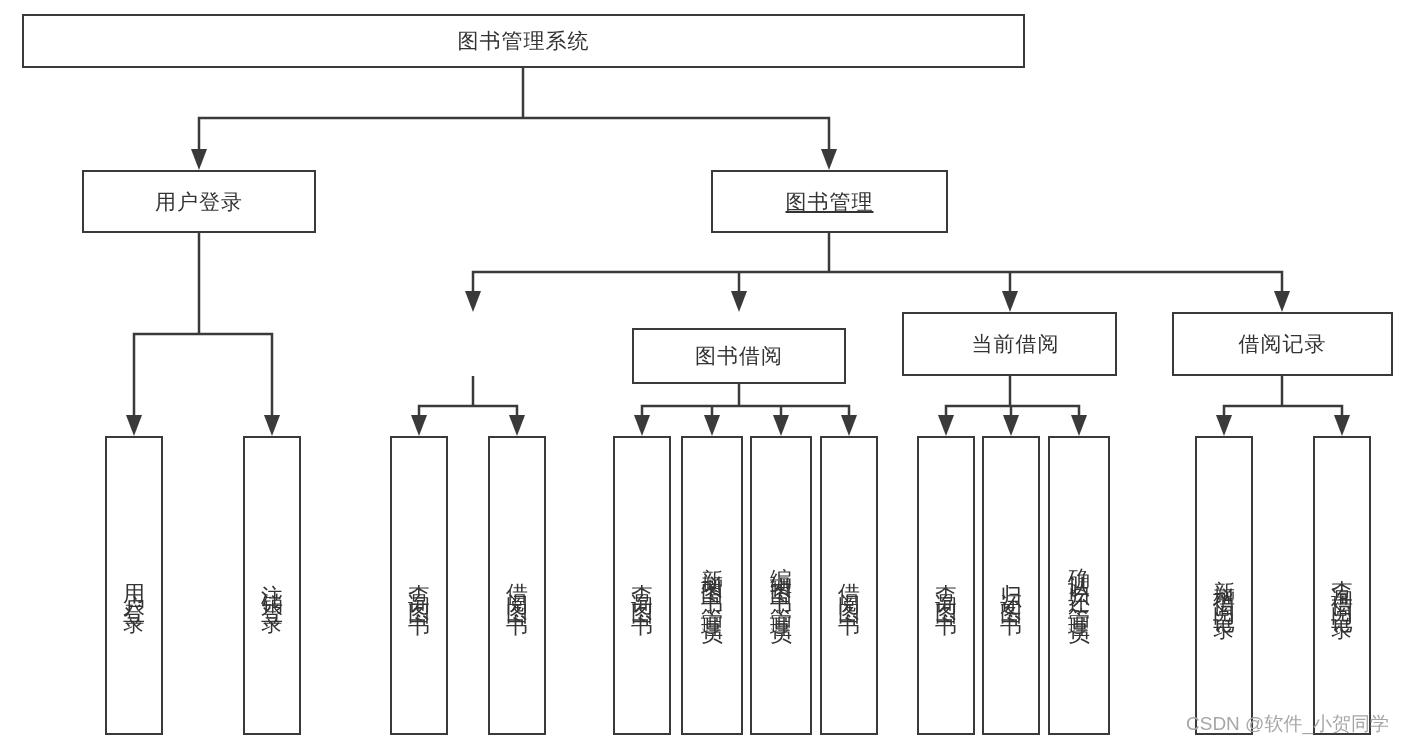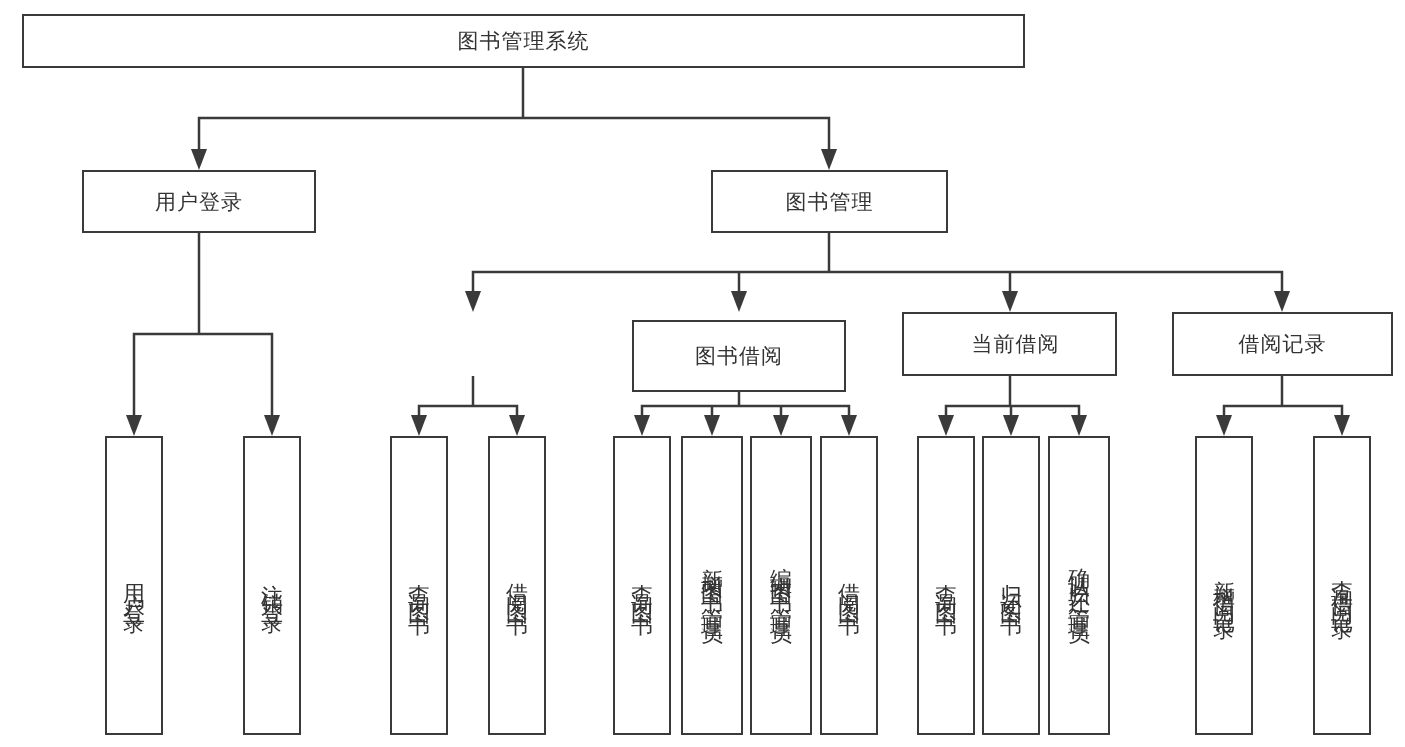--- a/index.html
+++ b/index.html
@@ -105,25 +105,25 @@
     </g>
   </svg>
 
   <div class="box" style="left:22px; top:14px; width:1003px; height:54px;">
     <span class="hlabel">图书管理系统</span>
   </div>
 
   <div class="box" style="left:82px; top:170px; width:234px; height:63px;">
     <span class="hlabel">用户登录</span>
   </div>
-  <div class="box" style="left:711px; top:170px; width:237px; height:63px;">
+  <div class="box" style="left:711px; top:170px; width:237px; height:63px;text-decoration:underline;">
     <span class="hlabel">图书管理</span>
   </div>
 
-  <div class="box" style="left:632px; top:320px; width:214px; height:72px;">
+  <div class="box" style="left:632px; top:328px; width:214px; height:56px;">
     <span class="hlabel">图书借阅</span>
   </div>
   <div class="box" style="left:902px; top:312px; width:215px; height:64px;padding-left:12px;">
     <span class="hlabel">当前借阅</span>
   </div>
   <div class="box" style="left:1172px; top:312px; width:221px; height:64px;">
     <span class="hlabel">借阅记录</span>
   </div>
 
   <div class="box" style="left:105px; top:436px; width:58px; height:299px;">
@@ -163,14 +163,15 @@
     <span class="vlabel long">确认归还（管理员）</span>
   </div>
 
   <div class="box" style="left:1195px; top:436px; width:58px; height:299px;">
     <span class="vlabel long">新增借阅记录</span>
   </div>
   <div class="box" style="left:1313px; top:436px; width:58px; height:299px;">
     <span class="vlabel long">查询借阅记录</span>
   </div>
 
+  <div class="watermark">CSDN @软件_小贺同学</div>
 
 </div>
 
 </body></html>

